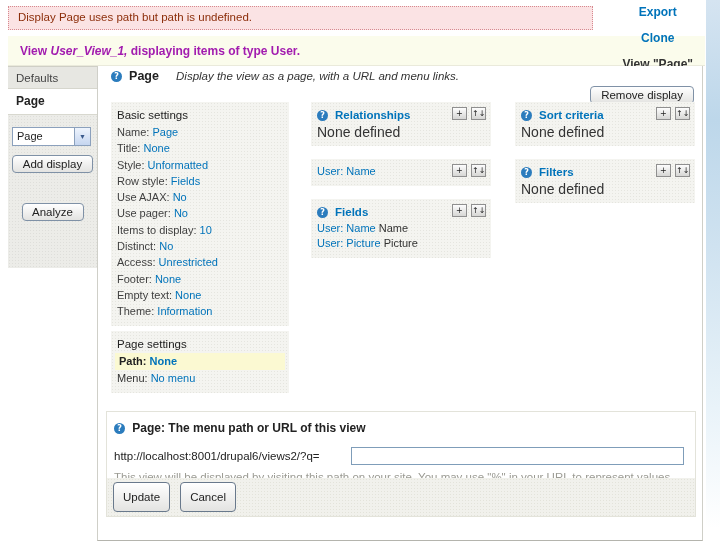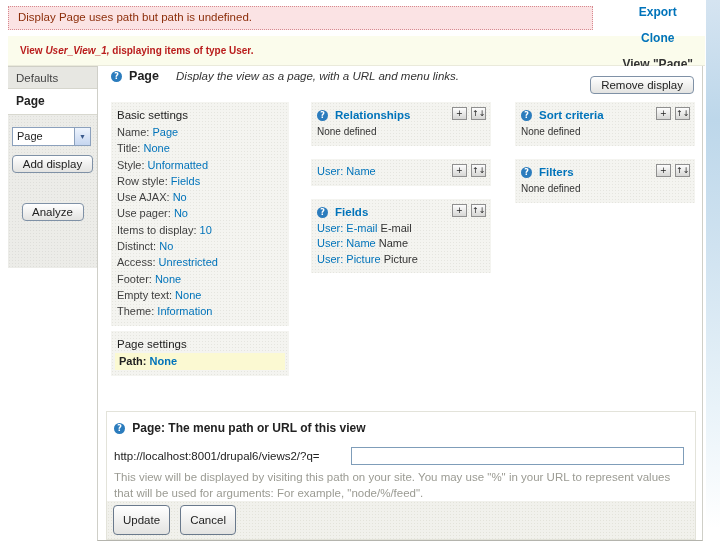--- a/index.html
+++ b/index.html
@@ -12,21 +12,21 @@
     background:linear-gradient(180deg,#d5e4f1 0%,#bdd7ea 22%,#cfe2f0 45%,#e9f3f9 75%,#ffffff 97%); }
 
   
   .error-box { position:absolute; left:8px; top:6px; width:585px; height:24px;
     background:#fbe3e4; border:1px dotted #d6898f; color:#8c2e0b;
     font-size:11.5px; padding:4px 9px; }
 
   
   .header-strip { position:absolute; left:8px; top:36px; width:697px; height:30px;
     background:#fbfcec; border-bottom:1px solid #eaeadb; display:flex; align-items:center; padding:0 12px; }
-  .view-title { flex:1; font-size:10px; font-weight:bold; color:#b91c1c; white-space:nowrap; }
+  .view-title { flex:1; font-size:12px; font-weight:bold; color:#a21caf; white-space:nowrap; }
   .view-title .vname { font-style:italic; }
   .header-links { display:flex; gap:12px; align-items:center; white-space:nowrap;flex-direction:column; }
   .hlink { font-size:12px; font-weight:bold; color:#0073ba; text-decoration:none; cursor:pointer; }
   .hlink-dark { color:#333; }
   .hlink-orange { color:#f09d2c; font-style:italic; }
 
   
   .sidebar { position:absolute; left:8px; top:66px; width:89px; }
   .tab-defaults { height:23px; line-height:22px; background:#e7e7e2; border-top:1px solid #cfcfc6;
     border-bottom:1px solid #d6d6cd; color:#444; padding-left:8px; font-size:11.5px; cursor:pointer; }
@@ -44,21 +44,21 @@
     border-radius:4px; padding:2px 8px; font-family:inherit; font-size:11.5px; color:#222; cursor:pointer; }
   .btn-add { display:block; margin:9px 4px 0 4px; width:81px; text-align:center; }
   .btn-analyze { display:block; margin:30px auto 0 auto; width:62px; text-align:center; }
 
   
   .main-panel { position:absolute; left:97px; top:66px; width:606px; height:475px; background:#fff;
     border-left:1px solid #cfcfc8; border-right:1px solid #cfcfc8; border-bottom:1px solid #b4b4ad; }
   .panel-header { position:absolute; top:3px; left:13px; right:110px; white-space:nowrap; }
   .panel-title { font-size:12.5px; font-weight:bold; color:#222; margin-right:14px; }
   .panel-desc { font-size:11.5px; font-style:italic; color:#333; }
-  .btn-remove { position:absolute; top:10px; right:8px; padding:2px 10px; }
+  .btn-remove { position:absolute; top:20px; right:8px; padding:2px 10px; }
 
   .help-icon { display:inline-block; width:11px; height:11px; border-radius:50%; background:#2b7cbd;
     color:#fff; font-size:8px; font-weight:bold; text-align:center; line-height:11px;
     vertical-align:1px; margin-right:4px; font-family:"DejaVu Sans", sans-serif; }
 
   .col1 { position:absolute; left:13px; top:36px; width:178px; }
   .col2 { position:absolute; left:213px; top:36px; width:180px; }
   .col3 { position:absolute; left:417px; top:36px; width:180px; }
 
   .box { position:relative; background-color:#f4f4f0;
@@ -67,29 +67,29 @@
   .box-tight { margin-bottom:5px; }
   .box-title-dark { font-size:11.5px; font-weight:normal; color:#222; line-height:17px; }
   .box-title-link { font-size:11.5px; font-weight:bold; color:#0073ba; text-decoration:none; cursor:pointer; line-height:17px; }
   .mini-btns { position:absolute; right:5px; top:5px; white-space:nowrap; }
   .mini-btn { display:inline-block; width:15px; height:13px; border:1px solid #8f8f8f;
     background:linear-gradient(#fdfdfd,#d6d6d4); font-size:8px; line-height:11px; text-align:center;
     color:#222; cursor:pointer; vertical-align:top; margin-left:1px; font-family:"DejaVu Sans", sans-serif; }
 
   .srow { font-size:11px; line-height:16.3px; color:#3f3f3f; white-space:nowrap; }
   .slink { color:#0073ba; text-decoration:none; cursor:pointer; }
-  .empty-text { font-size:10px; line-height:16px; color:#333; }
+  .empty-text { font-size:14px; line-height:16px; color:#333; }
   .frow { font-size:11px; line-height:15.5px; white-space:nowrap; color:#333; }
 
   .ps-row { font-size:11px; line-height:17px; white-space:nowrap; }
   .ps-highlight { background:#fbf9d2; font-weight:bold; padding-left:4px; margin:0 -2px; }
   .ps-label { color:#222; }
 
   
-  .bottom-section { position:absolute; left:8px; top:345px; width:590px; height:129px;
+  .bottom-section { position:absolute; left:8px; top:345px; width:590px; height:106px;
     border:1px solid #e3e3da; background:#fff; }
   .bs-title { margin:9px 0 0 7px; font-size:12px; font-weight:bold; color:#222; }
   .bs-input-row { margin:12px 0 0 7px; font-size:11.5px; color:#222; display:flex; align-items:center; white-space:nowrap;gap:28px; }
   .url-input { width:333px; height:18px; border:1px solid #7f9db9; margin-left:3px; font-family:inherit;
     font-size:11px; padding:0 3px; }
   .bs-help { margin:4px 8px 0 7px; color:#9b9b93; font-size:11.5px; line-height:16px; }
   .bs-buttons { position:absolute; left:0; bottom:0; width:100%; padding:4px 6px;
     background-color:#f1f1ec; background-image:radial-gradient(circle,#e3e3da 25%,transparent 26%);
     background-size:3px 3px; }
   .btn-form { border:1px solid #69798c; margin-right:7px; padding:8px 9px; }
@@ -194,20 +194,24 @@
           <a class="slink">Information</a>
         </div>
       </div>
 
       <div class="box">
         <div class="box-title-dark">Page settings</div>
         <div class="ps-row ps-highlight">
           <span class="ps-label">Path:</span>
           <a class="slink">None</a>
         </div>
+        <div class="ps-row">
+          <span>Menu:</span>
+          <a class="slink">No menu</a>
+        </div>
       </div>
     </div>
 
     <div class="col2">
 
       <div class="box">
         <div class="mini-btns">
           <span class="mini-btn">+</span>
           <span class="mini-btn">↑↓</span>
         </div>
@@ -229,24 +233,20 @@
       </div>
 
       <div class="box">
         <div class="mini-btns">
           <span class="mini-btn">+</span>
           <span class="mini-btn">↑↓</span>
         </div>
         <div>
           <span class="help-icon">?</span>
           <a class="box-title-link">Fields</a>
-        </div>
-        <div class="frow">
-          <a class="slink">User: E-mail</a>
-          <span>E-mail</span>
         </div>
         <div class="frow">
           <a class="slink">User: Name</a>
           <span>Name</span>
         </div>
         <div class="frow">
           <a class="slink">User: Picture</a>
           <span>Picture</span>
         </div>
       </div>

